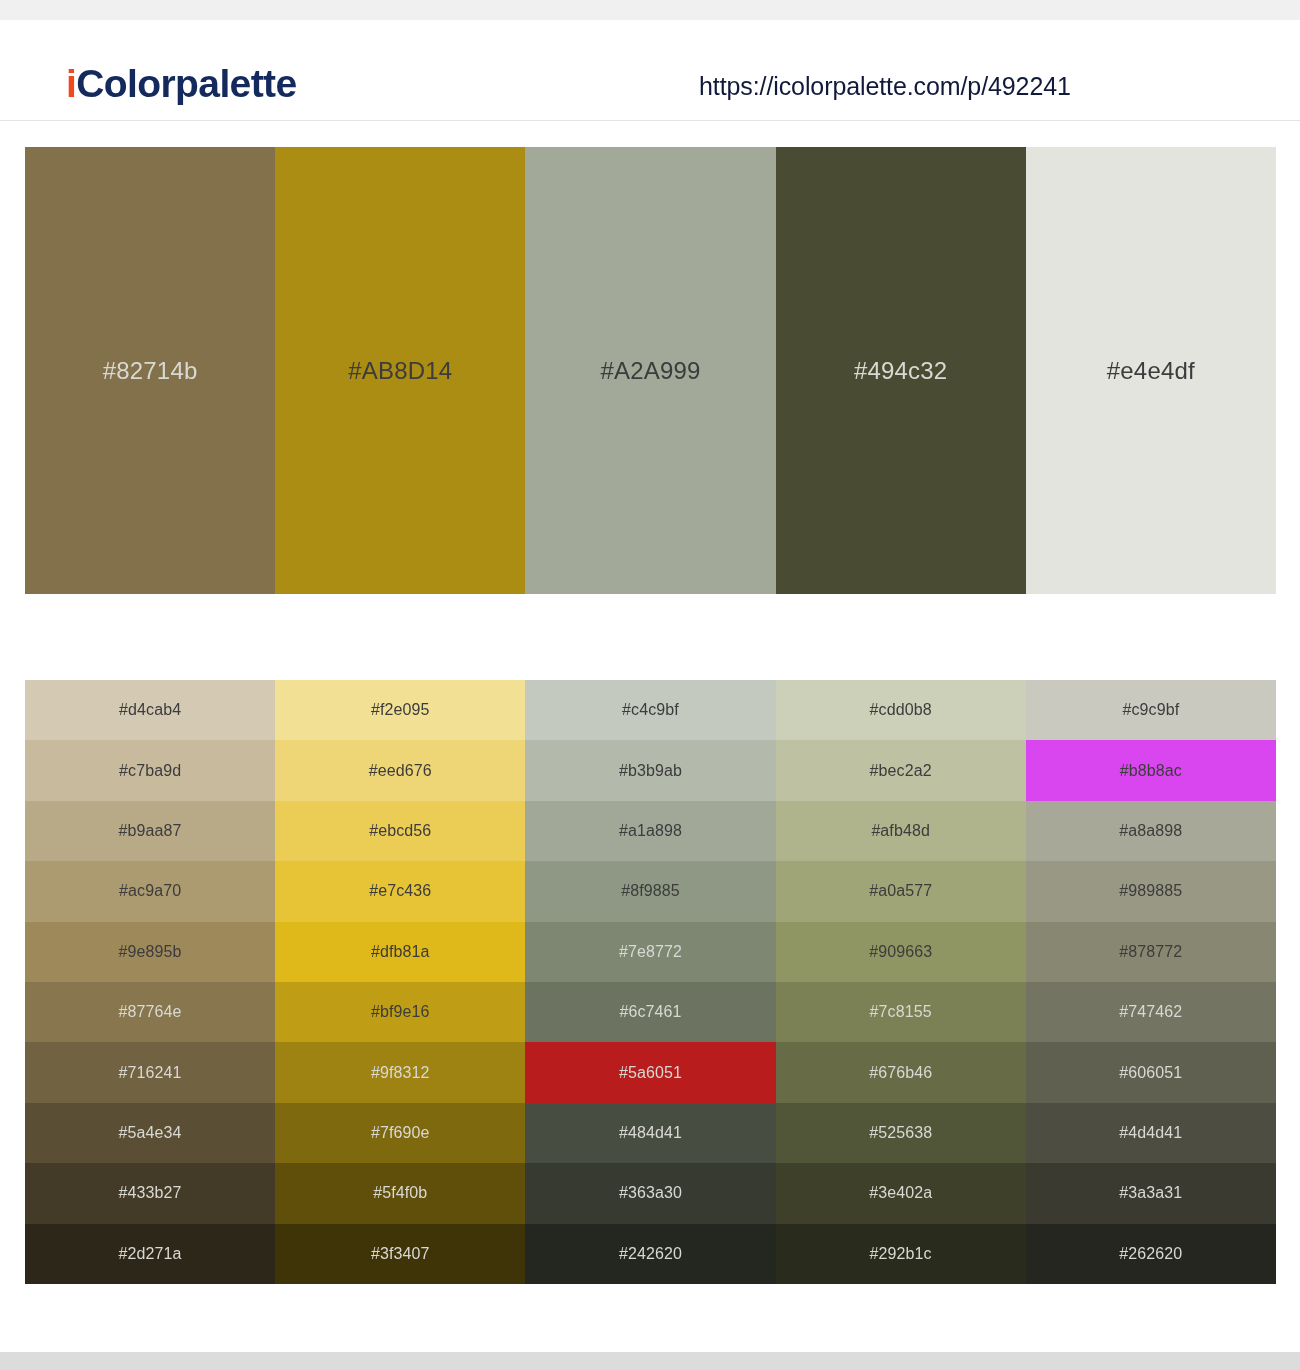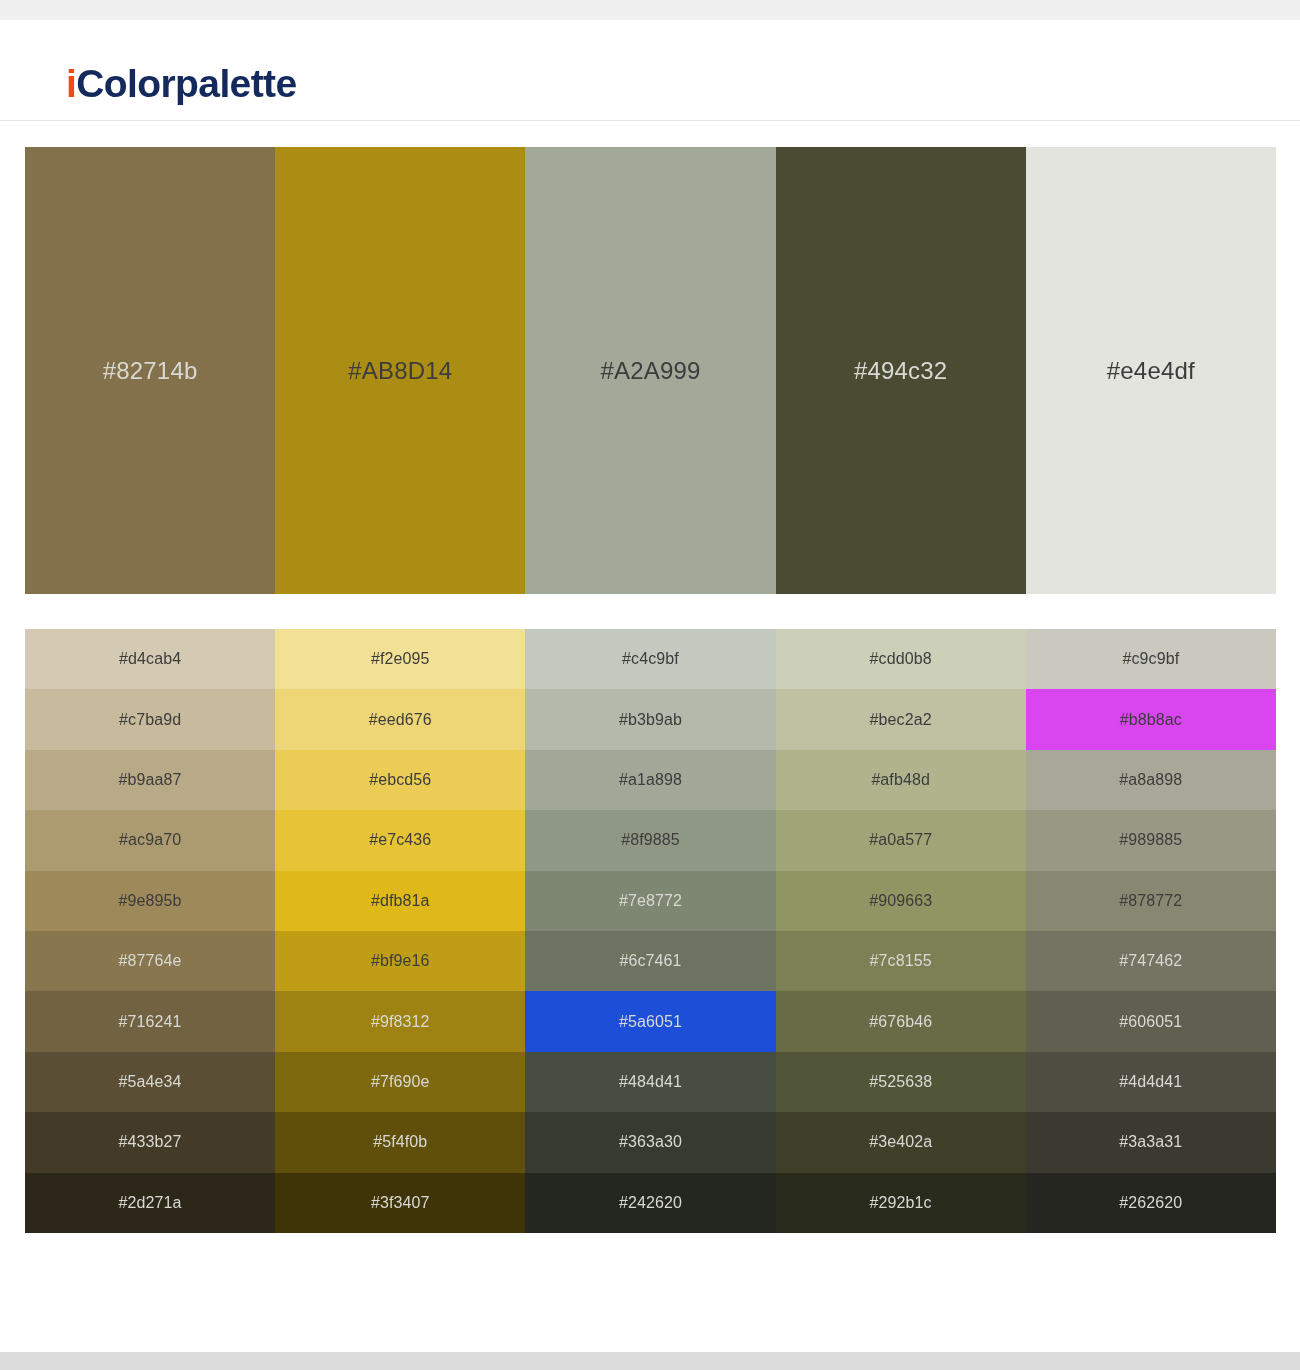--- a/index.html
+++ b/index.html
@@ -82,21 +82,21 @@
     letter-spacing: 0.2px;
     line-height: 1;
   }
   .lt { color: #d9d9d4; }
   .dk { color: #3c3c3c; }
 
   
   .grid {
     position: absolute;
     left: 25px;
-    top: 629px;
+    top: 680px;
     width: 1251px;
     height: 604px;
     display: flex;
   }
   .grid-col {
     width: 250.2px;
     display: flex;
     flex-direction: column;
   }
   .grid-cell {
@@ -129,20 +129,21 @@
 <body>
 
 <div id="page">
 
   <div class="top-band"></div>
 
   <div class="header">
     <div class="logo">
       <span class="logo-i">i</span><span class="logo-rest">Colorpalette</span>
     </div>
+    <div class="page-url">https://icolorpalette.com/p/492241</div>
   </div>
 
   <div class="main-strip" id="main-strip">
       <div class="main-swatch" style="background: rgb(130, 113, 75);">
         <div class="hexlabel lt">#82714b</div>
       </div>
       <div class="main-swatch" style="background: rgb(171, 141, 20);">
         <div class="hexlabel dk">#AB8D14</div>
       </div>
       <div class="main-swatch" style="background: rgb(162, 169, 153);">
@@ -233,21 +234,21 @@
         </div>
         <div class="grid-cell" style="background: rgb(143, 152, 133);">
           <div class="hexlabel dk">#8f9885</div>
         </div>
         <div class="grid-cell" style="background: rgb(126, 135, 114);">
           <div class="hexlabel lt">#7e8772</div>
         </div>
         <div class="grid-cell" style="background: rgb(108, 116, 97);">
           <div class="hexlabel lt">#6c7461</div>
         </div>
-        <div class="grid-cell" style="background: #1d4ed8; padding-left: 20px;">
+        <div class="grid-cell" style="background: #b91c1c; padding-left: 20px;">
           <div class="hexlabel lt">#5a6051</div>
         </div>
         <div class="grid-cell" style="background: rgb(72, 77, 65);">
           <div class="hexlabel lt">#484d41</div>
         </div>
         <div class="grid-cell" style="background: rgb(54, 58, 48);">
           <div class="hexlabel lt">#363a30</div>
         </div>
         <div class="grid-cell" style="background: rgb(36, 38, 32);">
           <div class="hexlabel lt">#242620</div>

